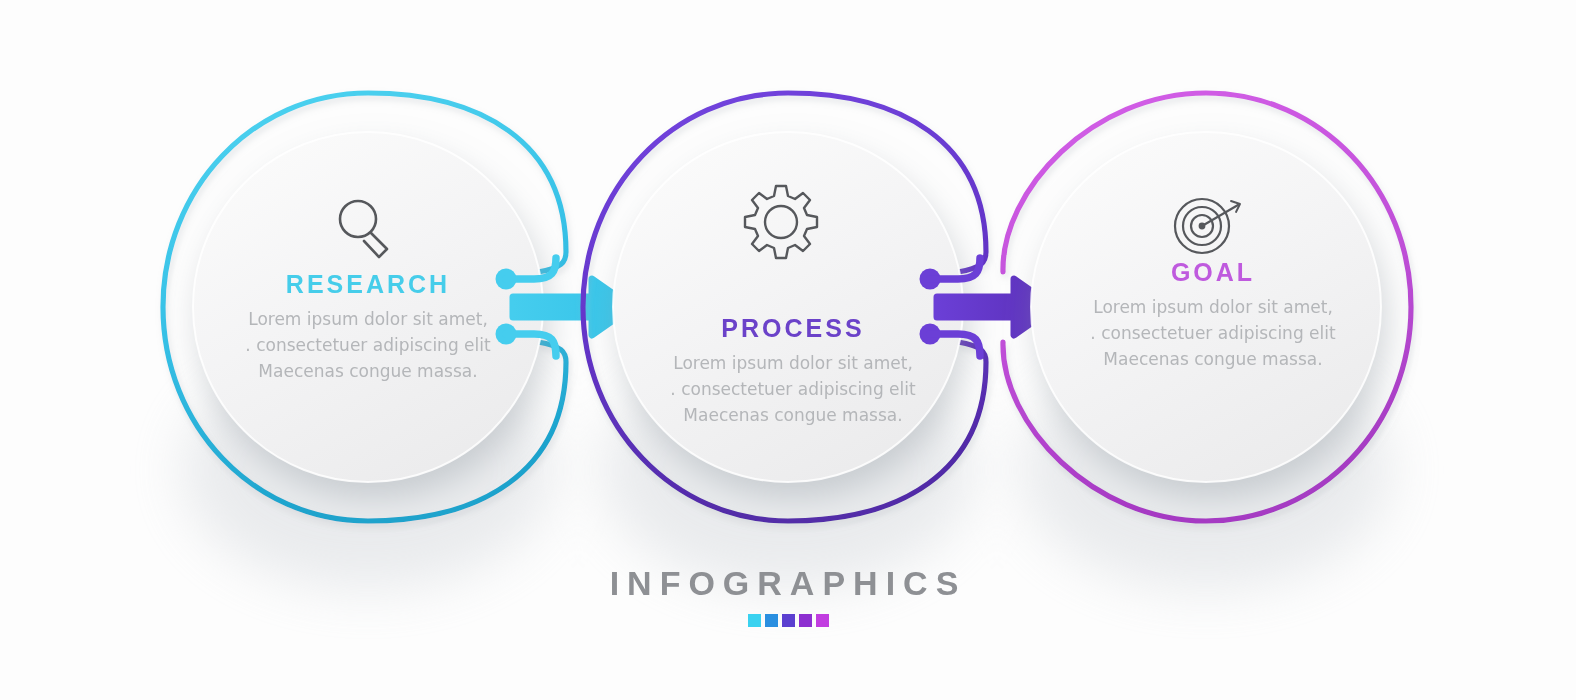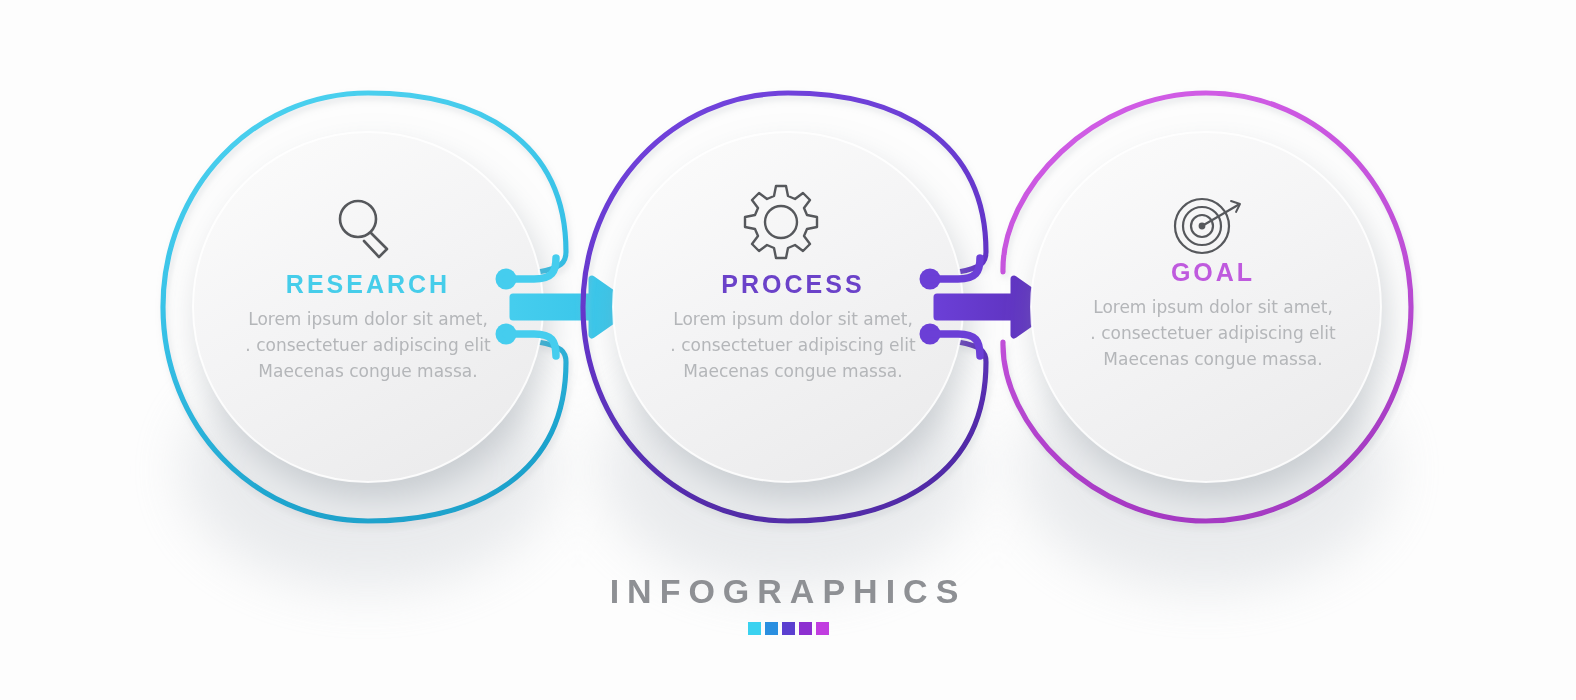--- a/index.html
+++ b/index.html
@@ -34,21 +34,20 @@
   #brand{
     position:absolute;left:0;right:0;top:566px;text-align:center;
   }
   #brand .word{
     font-family:"Liberation Sans", sans-serif;
     font-weight:700;
     font-size:34px;
     letter-spacing:8px;
     color:#8e9094;
     line-height:1;
-    margin-top:8px;
   }
   #swatches{
     margin-top:14px;display:flex;justify-content:center;gap:4px;
   }
   #swatches i{display:block;width:13px;height:13px;}
 </style>
 </head>
 <body>
 
 <div id="stage" style="background: rgb(253, 253, 253);">
@@ -193,21 +192,21 @@
   <div class="txtblock" style="left:208px;top:272px;width:320px;">
     <div class="step-title" style="color:#46cdea;">RESEARCH</div>
     <div class="step-desc">
       <span>Lorem ipsum dolor sit amet,</span>
       <span>. consectetuer adipiscing elit</span>
       <span>Maecenas congue massa.</span>
     </div>
   </div>
 
   <div class="txtblock" style="left:633px;top:272px;width:320px;">
-    <div class="step-title" style="color:#6b42c9;">PROCESS</div>
+    <div class="step-title" style="color:#6b42c9;margin-top:44px;">PROCESS</div>
     <div class="step-desc">
       <span>Lorem ipsum dolor sit amet,</span>
       <span>. consectetuer adipiscing elit</span>
       <span>Maecenas congue massa.</span>
     </div>
   </div>
 
   <div class="txtblock" style="left:1053px;top:260px;width:320px;">
     <div class="step-title" style="color:#bf5ade;">GOAL</div>
     <div class="step-desc">

